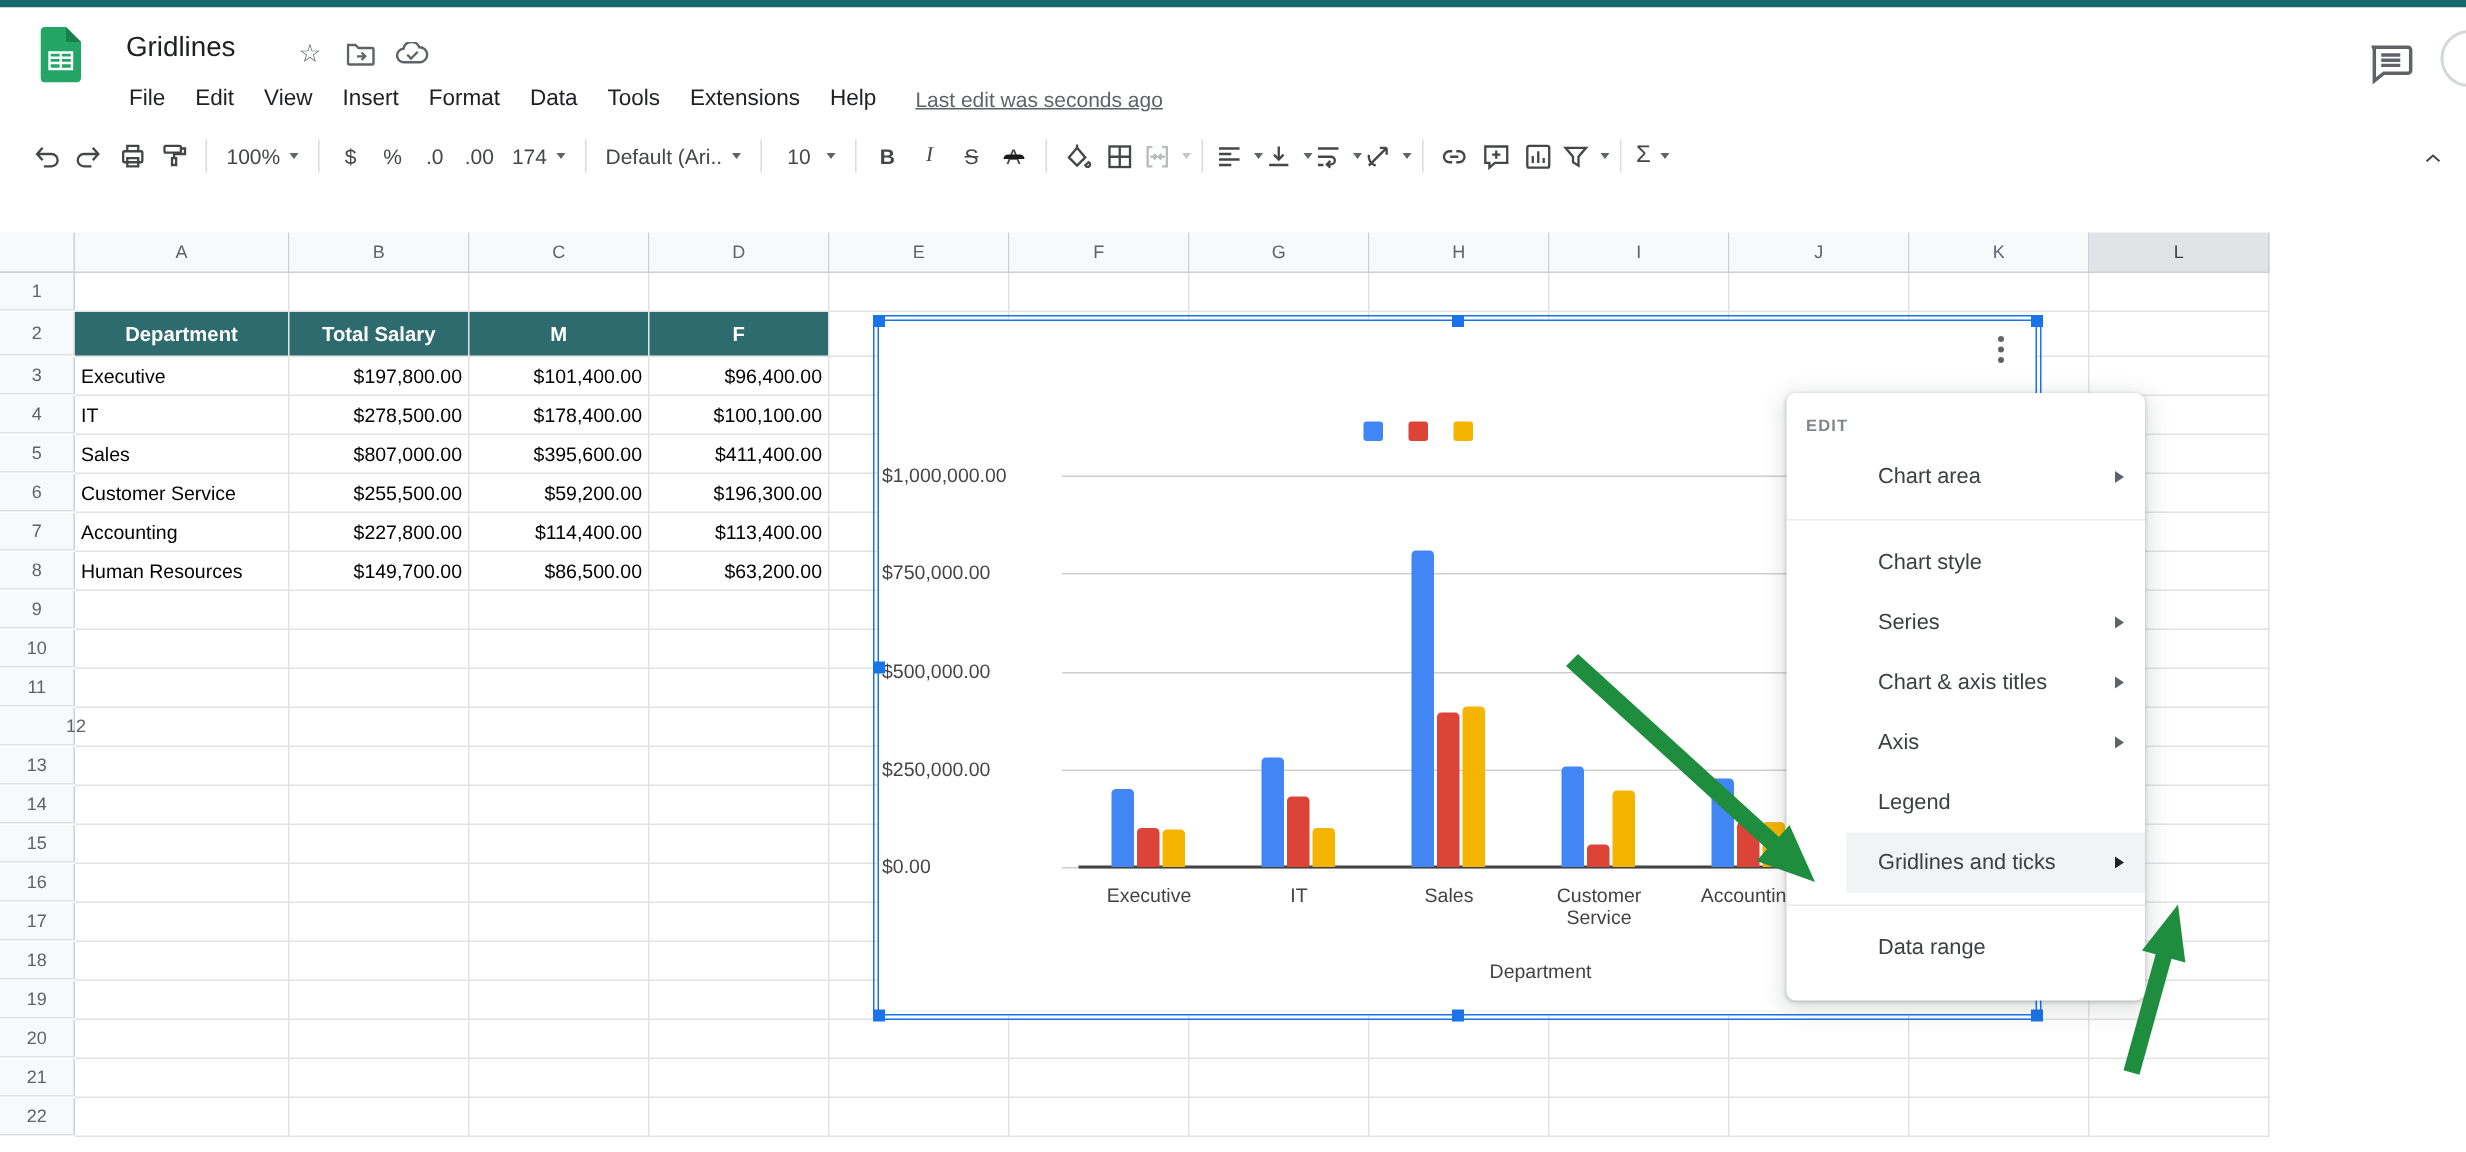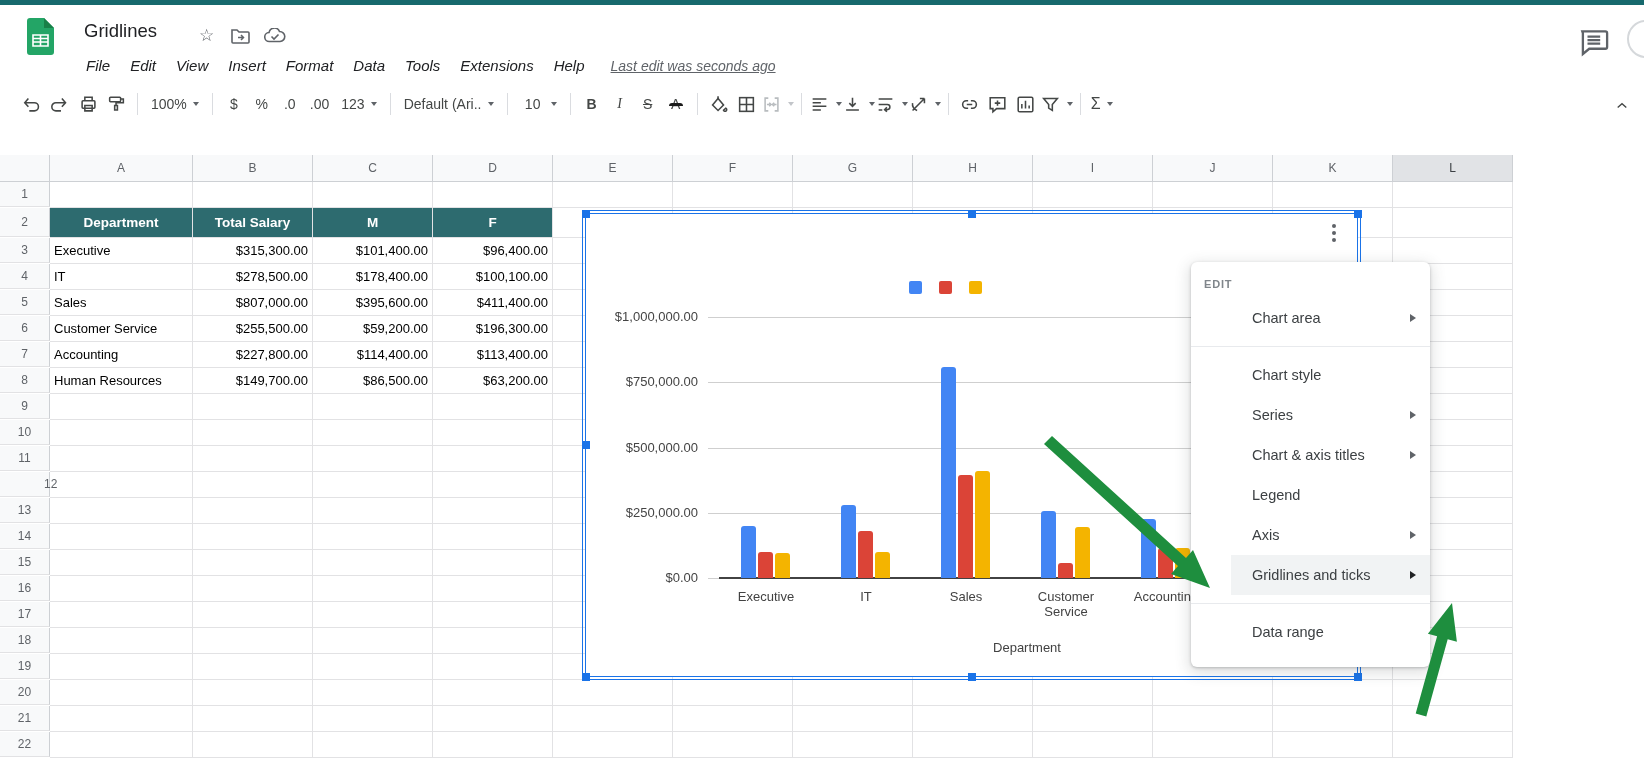--- a/index.html
+++ b/index.html
@@ -7,21 +7,21 @@
     font-family:"Liberation Sans", sans-serif; }
   .abs { position:absolute; }
   #app { position:relative; width:1644px; height:768px; background:#fff; overflow:hidden; }
 
   
   #topstrip { left:0; top:0; width:1644px; height:5px; background:#17696d; }
   #topbar { left:0; top:5px; width:1644px; height:80px; background:#fff; }
   #sheets-logo { left:27px; top:13px; width:27px; height:37px; }
   #doc-title { left:84px; top:15px; font-size:18.5px; color:#202124; }
   .tb-ico { position:absolute; top:20px; color:#5f6368; font-size:17px; }
-  #menubar { left:76px; top:47px; height:28px; display:flex; align-items:center;font-style:italic; }
+  #menubar { left:76px; top:47px; height:28px; display:flex; align-items:center; }
   .menu-item { padding:0 10px; font-size:15px; color:#202124; line-height:28px; border-radius:4px; cursor:default; }
   #last-edit { margin-left:16px; font-size:14px; color:#5f6368; text-decoration:underline; }
   #avatar-circle { left:1627px; top:15px; width:38px; height:38px; border:2px solid #d5d8db; border-radius:50%; }
 
   
   #toolbar { left:0; top:85px; width:1644px; height:38px; display:flex; align-items:center; padding-left:18px; background:#fff; }
   .ticon { min-width:28px; height:26px; display:flex; align-items:center; justify-content:center;
            color:#444746; font-size:14.5px; border-radius:4px; gap:2px; }
   .ticon svg { stroke:#444746; stroke-width:1.7; fill:none; }
   .ticon.disabled svg { stroke:#b8bcbf; }
@@ -60,21 +60,21 @@
   .cell.hdr { color:#fff; font-weight:bold; text-align:center; }
   .cell.num { text-align:right; padding-right:4px; }
   .cell.txt { text-align:left; padding-left:4px; }
 
   
   #chart { left:585px; top:213px; width:773px; height:464px; background:#fff;
     border:1px solid #1a73e8; outline:1px solid #1a73e8; outline-offset:2px; z-index:20; }
   #chart-title { position:absolute; left:170px; top:25px; width:400px; text-align:center;
     font-size:21px; color:#757575; }
   .leg-sq { position:absolute; width:13px; height:13px; border-radius:2px; top:67px; }
-  .ytick { position:absolute; right:655px; width:110px; text-align:right; font-size:13px; color:#444; }
+  .ytick { position:absolute; right:655px; width:110px; font-size:13px; color:#444; }
   .cgrid { position:absolute; height:1px; background:#cfcfcf; left:122px; width:638px; }
   #xaxis-line { position:absolute; left:133px; width:627px; height:2px; background:#424242; }
   .bar { position:absolute; border-radius:3px 3px 0 0; }
   .xtick { position:absolute; width:90px; text-align:center; font-size:13px; color:#424242; line-height:15px; }
   #xaxis-title { position:absolute; width:160px; text-align:center; font-size:13px; color:#424242; }
   #chart-kebab { position:absolute; left:746px; top:10px; display:flex; flex-direction:column; gap:3px; }
   #chart-kebab i { width:4px; height:4px; border-radius:50%; background:#5f6368; }
   .handle { position:absolute; width:8px; height:8px; background:#1a73e8; z-index:21; }
 
   
@@ -173,21 +173,21 @@
       <div class="ticon tbox">
         <span class="tlabel">%</span>
       </div>
       <div class="ticon tbox">
         <span class="tlabel">.0</span>
       </div>
       <div class="ticon tbox">
         <span class="tlabel">.00</span>
       </div>
       <div class="ticon tbox">
-        <span class="tlabel">123</span>
+        <span class="tlabel">174</span>
         <span class="caret"></span>
       </div>
       <div class="tsep"></div>
       <div class="ticon tbox">
         <span class="tlabel" style="width: 78px; overflow: hidden; text-align: left; white-space: nowrap;">Default (Ari...</span>
         <span class="caret"></span>
       </div>
       <div class="tsep"></div>
       <div class="ticon tbox">
         <span class="tlabel" style="width: 24px; text-align: center;">10</span>
@@ -357,21 +357,21 @@
       <div class="gridline" style="left: 50px; top: 498px; width: 1463px; height: 1px;"></div>
       <div class="gridline" style="left: 50px; top: 524px; width: 1463px; height: 1px;"></div>
       <div class="gridline" style="left: 50px; top: 550px; width: 1463px; height: 1px;"></div>
       <div class="gridline" style="left: 50px; top: 576px; width: 1463px; height: 1px;"></div>
       <div class="gridline" style="left: 50px; top: 602px; width: 1463px; height: 1px;"></div>
       <div class="cell hdr" style="left: 50px; top: 53px; width: 142px; height: 29px; line-height: 29px; background: rgb(45, 107, 111); font-size: 13.5px;">Department</div>
       <div class="cell hdr" style="left: 193px; top: 53px; width: 119px; height: 29px; line-height: 29px; background: rgb(45, 107, 111); font-size: 13.5px;">Total Salary</div>
       <div class="cell hdr" style="left: 313px; top: 53px; width: 119px; height: 29px; line-height: 29px; background: rgb(45, 107, 111); font-size: 13.5px;">M</div>
       <div class="cell hdr" style="left: 433px; top: 53px; width: 119px; height: 29px; line-height: 29px; background: rgb(45, 107, 111); font-size: 13.5px;">F</div>
       <div class="cell txt" style="left: 50px; top: 83px; width: 142px; height: 25px; line-height: 25px;">Executive</div>
-      <div class="cell num" style="left: 193px; top: 83px; width: 119px; height: 25px; line-height: 25px;">$315,300.00</div>
+      <div class="cell num" style="left: 193px; top: 83px; width: 119px; height: 25px; line-height: 25px;">$197,800.00</div>
       <div class="cell num" style="left: 313px; top: 83px; width: 119px; height: 25px; line-height: 25px;">$101,400.00</div>
       <div class="cell num" style="left: 433px; top: 83px; width: 119px; height: 25px; line-height: 25px;">$96,400.00</div>
       <div class="cell txt" style="left: 50px; top: 109px; width: 142px; height: 25px; line-height: 25px;">IT</div>
       <div class="cell num" style="left: 193px; top: 109px; width: 119px; height: 25px; line-height: 25px;">$278,500.00</div>
       <div class="cell num" style="left: 313px; top: 109px; width: 119px; height: 25px; line-height: 25px;">$178,400.00</div>
       <div class="cell num" style="left: 433px; top: 109px; width: 119px; height: 25px; line-height: 25px;">$100,100.00</div>
       <div class="cell txt" style="left: 50px; top: 135px; width: 142px; height: 25px; line-height: 25px;">Sales</div>
       <div class="cell num" style="left: 193px; top: 135px; width: 119px; height: 25px; line-height: 25px;">$807,000.00</div>
       <div class="cell num" style="left: 313px; top: 135px; width: 119px; height: 25px; line-height: 25px;">$395,600.00</div>
       <div class="cell num" style="left: 433px; top: 135px; width: 119px; height: 25px; line-height: 25px;">$411,400.00</div>
@@ -454,25 +454,25 @@
         </div>
         <div class="cm-item">
           <span>Series</span>
           <span class="cm-arrow"></span>
         </div>
         <div class="cm-item">
           <span>Chart &amp; axis titles</span>
           <span class="cm-arrow"></span>
         </div>
         <div class="cm-item">
-          <span>Legend</span>
-        </div>
-        <div class="cm-item">
           <span>Axis</span>
           <span class="cm-arrow"></span>
+        </div>
+        <div class="cm-item">
+          <span>Legend</span>
         </div>
         <div class="cm-item hl">
           <span>Gridlines and ticks</span>
           <span class="cm-arrow"></span>
         </div>
         <div class="cm-div"></div>
         <div class="cm-item">
           <span>Data range</span>
         </div>
       </div>

